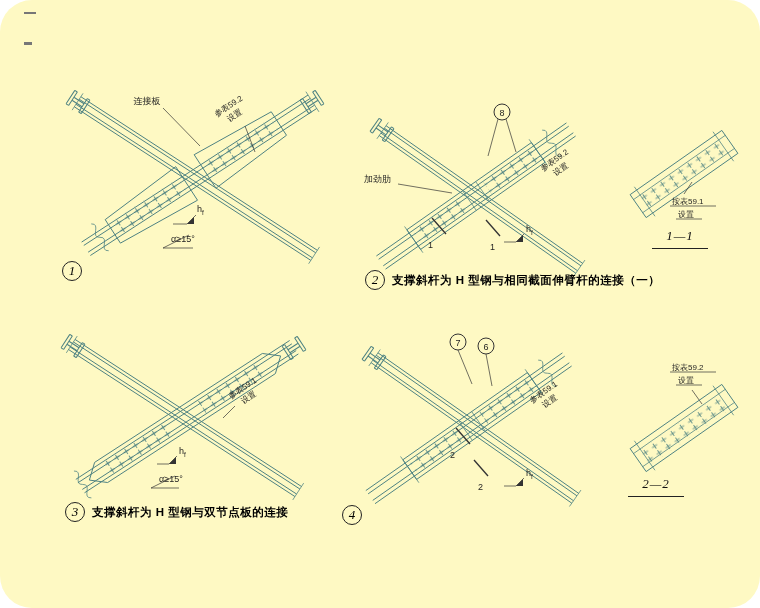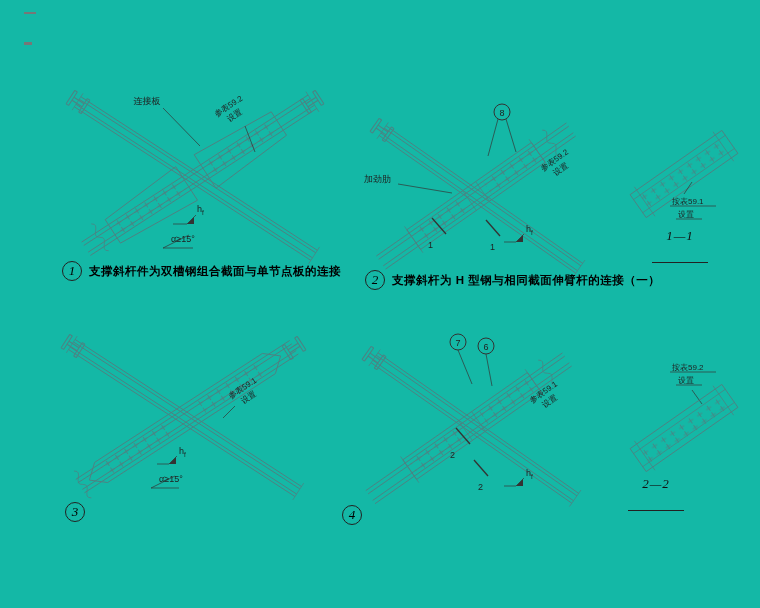--- a/index.html
+++ b/index.html
@@ -1,36 +1,36 @@
 <!DOCTYPE html>
 <html><head>
 <meta charset="utf-8">
 <style>
   html,body{margin:0;padding:0;}
   body{width:760px;height:608px;background:#ffffff;position:relative;overflow:hidden;
        font-family:"Liberation Sans",sans-serif;}
-  .sheet{position:absolute;inset:0;background:#14b8a6;}
+  .sheet{position:absolute;inset:0;background:#fef9c3;border-radius:32px;}
   .panel-svg{position:absolute;overflow:visible;}
   .draw path,.draw rect,.draw polygon,.draw line{stroke:#4d8282;fill:none;stroke-width:0.9;}
   .draw circle{stroke:#333;fill:none;stroke-width:1;}
   .draw .thin{stroke-width:0.7;}
   .draw .thick{stroke-width:1.3;}
   .draw .dark{stroke:#333;}
   .draw .fillflag{fill:#333;stroke:none;}
   .draw .boltfill{fill:url(#boltpat);stroke:none;}
   .draw text{stroke:none;fill:#1f1f1f;font-size:9px;font-family:"Liberation Sans",sans-serif;}
   .draw text.small{font-size:8px;}
   .caption{position:absolute;display:flex;align-items:center;gap:7px;color:#000;white-space:nowrap;}
   .cap-num{width:20px;height:20px;border:1.3px solid #222;border-radius:50%;display:flex;
            align-items:center;justify-content:center;font-size:13px;font-style:italic;
            font-family:"Liberation Serif",serif;flex:0 0 auto;box-sizing:border-box;}
   .cap-text{font-size:11.5px;font-weight:bold;letter-spacing:0.5px;}
   .sec-label{position:absolute;width:56px;text-align:center;font-size:13px;font-style:italic;
              font-family:"Liberation Serif",serif;color:#111;border-bottom:1.2px solid #222;
-             padding-bottom:18px;letter-spacing:1px;}
+             padding-bottom:4px;letter-spacing:1px;}
   .regmark{position:absolute;background:#777;}
 </style>
 </head>
 <body>
 
 <div class="sheet">
 
   <svg width="0" height="0" style="position:absolute">
     <defs>
       <pattern id="boltpat" width="11" height="8" patternUnits="userSpaceOnUse">
@@ -74,21 +74,20 @@
       <path class="fillflag" d="M152 158 l7 -7 v7 z"></path>
       <text x="162" y="146"><tspan>h</tspan><tspan dy="2.5" font-size="6.5">f</tspan></text>
     </g>
     <g>
       <path class="thin dark" d="M128 182 h30 M128 182 l26 -13"></path>
       <text x="136" y="176">α≥15°</text>
     </g>
   </svg>
   <div class="caption" style="left:62px;top:261px">
     <span class="cap-num">1</span>
-    <span class="cap-text">支撑斜杆件为双槽钢组合截面与单节点板的连接</span>
   </div>
 
   <svg class="panel-svg draw" style="left:352px;top:92px" width="268" height="210" viewBox="0 0 268 210">
     <g transform="rotate(35 124 104)">
       <path d="M10 98 H250 M10 101 H250 M10 107 H250 M10 110 H250"></path>
       <path class="thin" d="M10 94 V114 M250 94 V114"></path>
     </g>
     <g transform="rotate(-35 124 104)">
       <path d="M8 96 H240 M8 100 H240 M8 108 H240 M8 112 H240"></path>
       <rect x="48" y="92" width="152" height="24"></rect>
@@ -165,20 +164,21 @@
       <path class="fillflag" d="M134 142 l7 -7 v7 z"></path>
       <text x="144" y="132"><tspan>h</tspan><tspan dy="2.5" font-size="6.5">f</tspan></text>
     </g>
     <g>
       <path class="thin dark" d="M116 166 h28 M116 166 l24 -12"></path>
       <text x="124" y="160">α≥15°</text>
     </g>
   </svg>
   <div class="caption" style="left:65px;top:502px">
     <span class="cap-num">3</span>
+    <span class="cap-text">支撑斜杆为 H 型钢与双节点板的连接</span>
   </div>
 
   <svg class="panel-svg draw" style="left:338px;top:322px" width="292" height="206" viewBox="0 0 292 206">
     <g transform="rotate(35 134 104)">
       <path d="M15 98 H260 M15 101 H260 M15 107 H260 M15 110 H260"></path>
       <path class="thin" d="M15 94 V114 M260 94 V114"></path>
     </g>
     <g transform="rotate(-35 134 104)">
       <path d="M10 96 H250 M10 100 H250 M10 108 H250 M10 112 H250"></path>
       <rect x="58" y="92" width="152" height="24"></rect>

